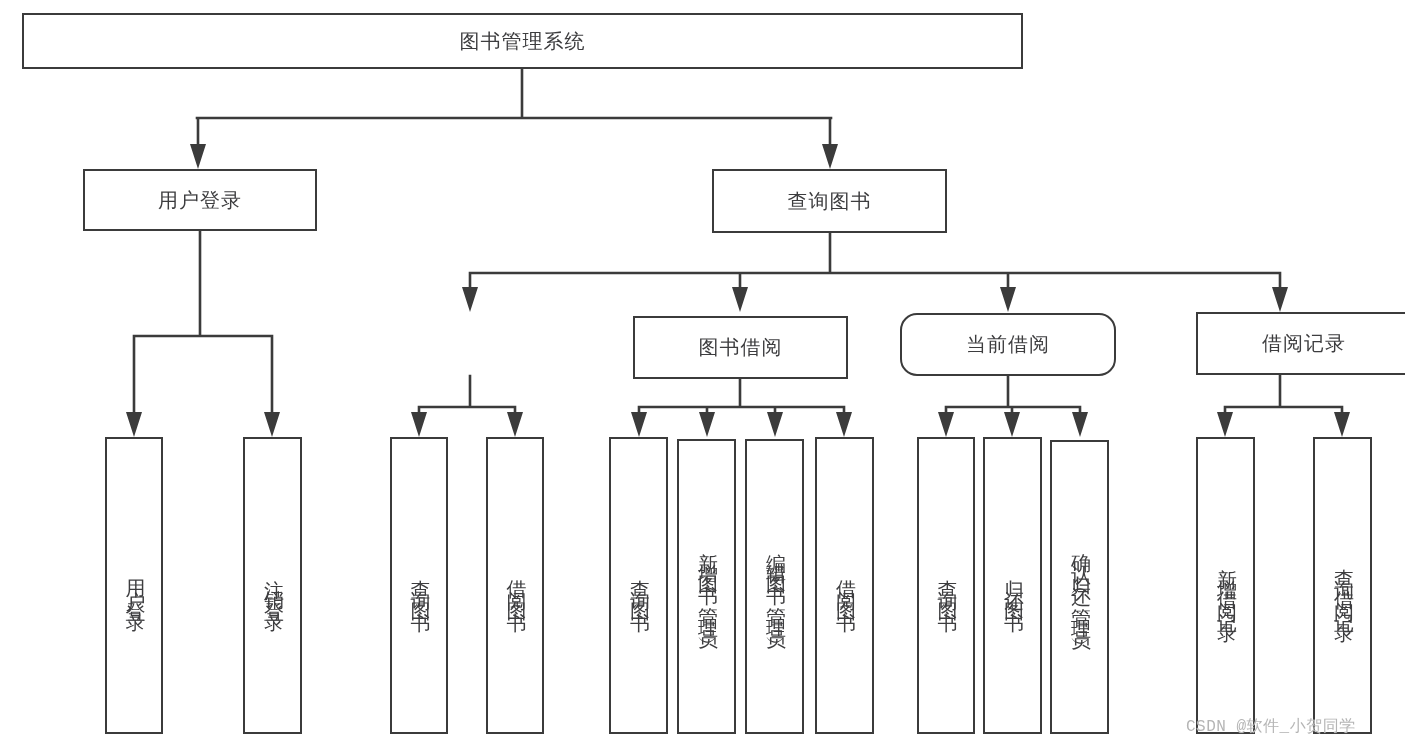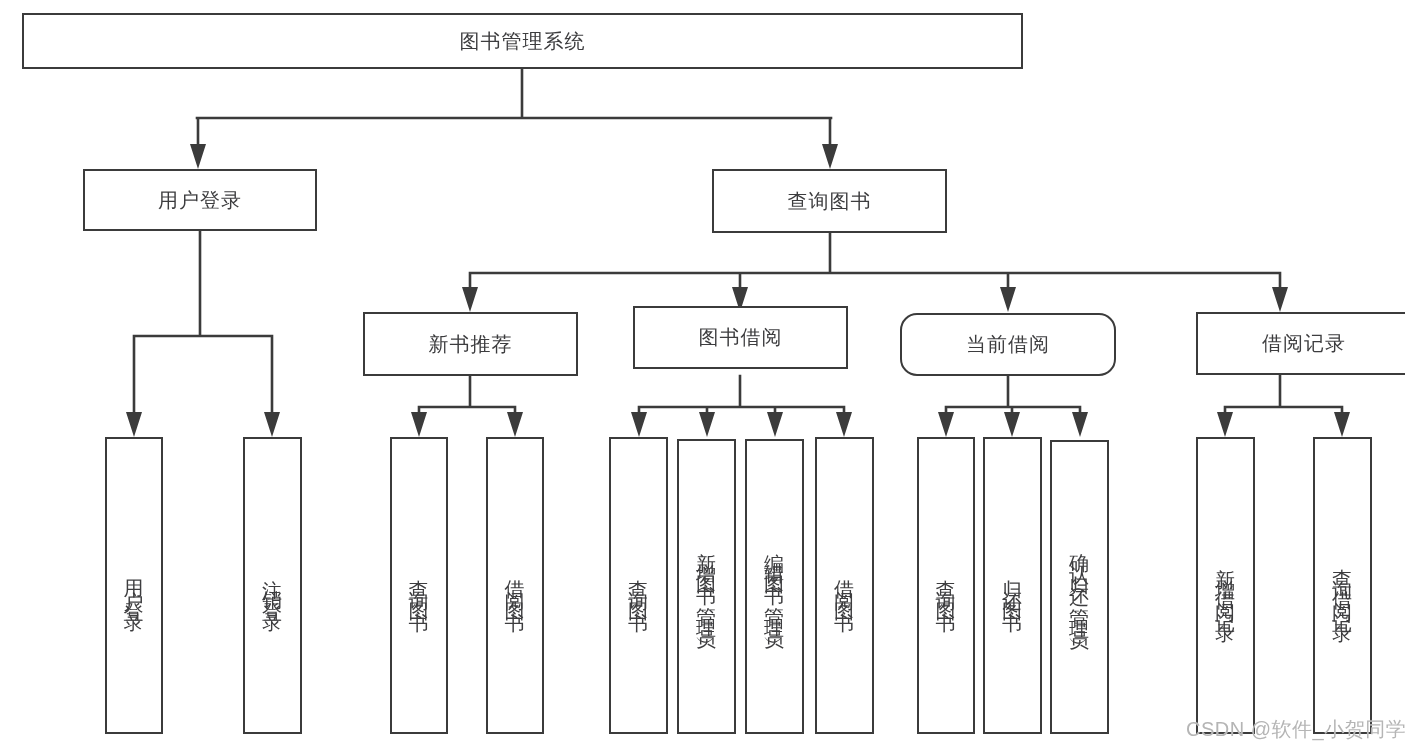--- a/index.html
+++ b/index.html
@@ -6,21 +6,21 @@
     --line:#3b3b3b;
     --text:#3d3d3f;
     --boxbg:#ffffff;
     --wm:#b5b5b5;
   }
   html,body{margin:0;padding:0;background:#ffffff;}
   .canvas{
     position:relative;
     width:1405px;height:743px;
     background:var(--boxbg);
-    font-family:Liberation Sans, sans-serif;
+    font-family:Liberation Mono, monospace;
     color:var(--text);
     overflow:hidden;
   }
   .edges{position:absolute;left:0;top:0;width:1405px;height:747px;}
   .edges path.edge{stroke:var(--line);stroke-width:2.6;fill:none;stroke-linecap:square;}
   .edges path.arrow{fill:var(--line);stroke:none;}
   .node{
     position:absolute;
     box-sizing:border-box;
     background:var(--boxbg);
@@ -34,21 +34,21 @@
     writing-mode:vertical-rl;
     text-orientation:mixed;
     letter-spacing:11px;
     line-height:1;
     font-size:20px;
     white-space:nowrap;
   }
   .watermark{
     position:absolute;
     left:1186px;top:716px;
-    font-size:20px;
+    font-size:16px;
     color:var(--wm);
     text-shadow:0 0 1px rgba(255,255,255,.7);
     letter-spacing:0.5px;
     white-space:nowrap;
   }
 </style>
 </head>
 <body>
 
 <div class="canvas">
@@ -88,24 +88,21 @@
     <span>图书管理系统</span>
   </div>
 
   <div class="node" style="left:83px;top:169px;width:234px;height:62px;">
     <span>用户登录</span>
   </div>
   <div class="node" style="left:712px;top:169px;width:235px;height:64px;">
     <span>查询图书</span>
   </div>
 
-  <div class="node" style="left:363px;top:312px;width:215px;height:64px;">
-    <span>新书推荐</span>
-  </div>
-  <div class="node" style="left:633px;top:306px;width:215px;height:63px;">
+  <div class="node" style="left:633px;top:316px;width:215px;height:63px;">
     <span>图书借阅</span>
   </div>
   <div class="node" style="left:900px;top:313px;width:216px;height:63px;border-radius:17px;">
     <span>当前借阅</span>
   </div>
   <div class="node" style="left:1180px;top:312px;width:216px;height:63px;margin-left:16px;">
     <span>借阅记录</span>
   </div>
 
   <div class="node leaf" style="left:105px;top:437px;width:58px;height:297px;">

